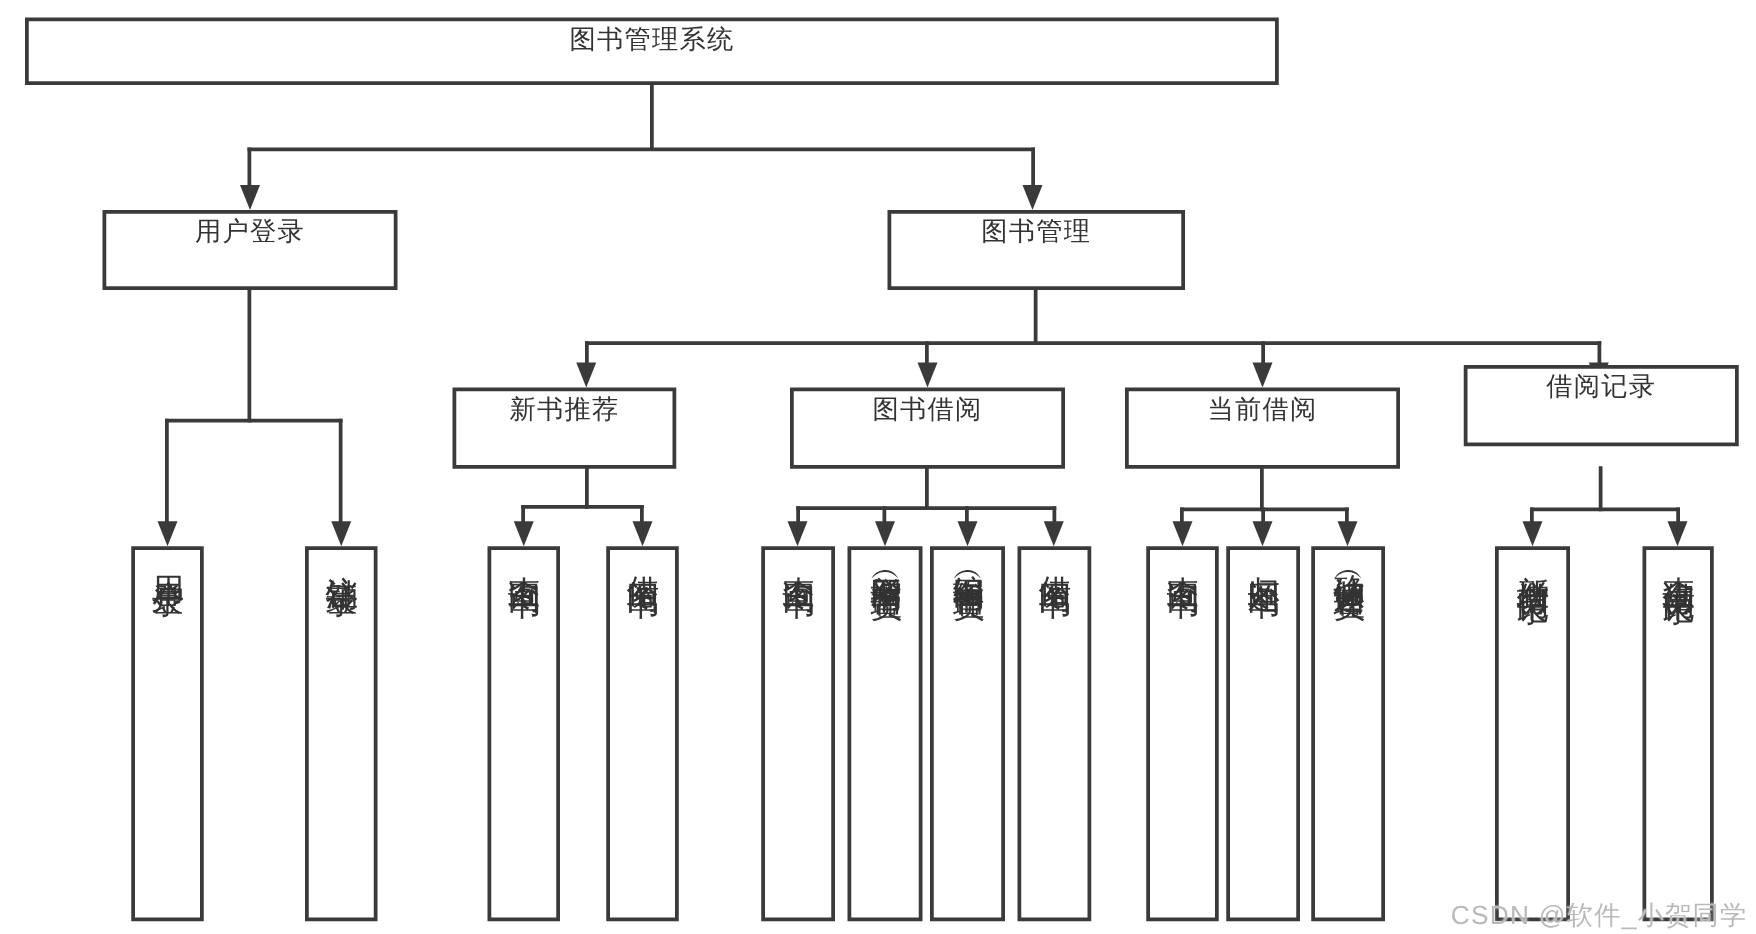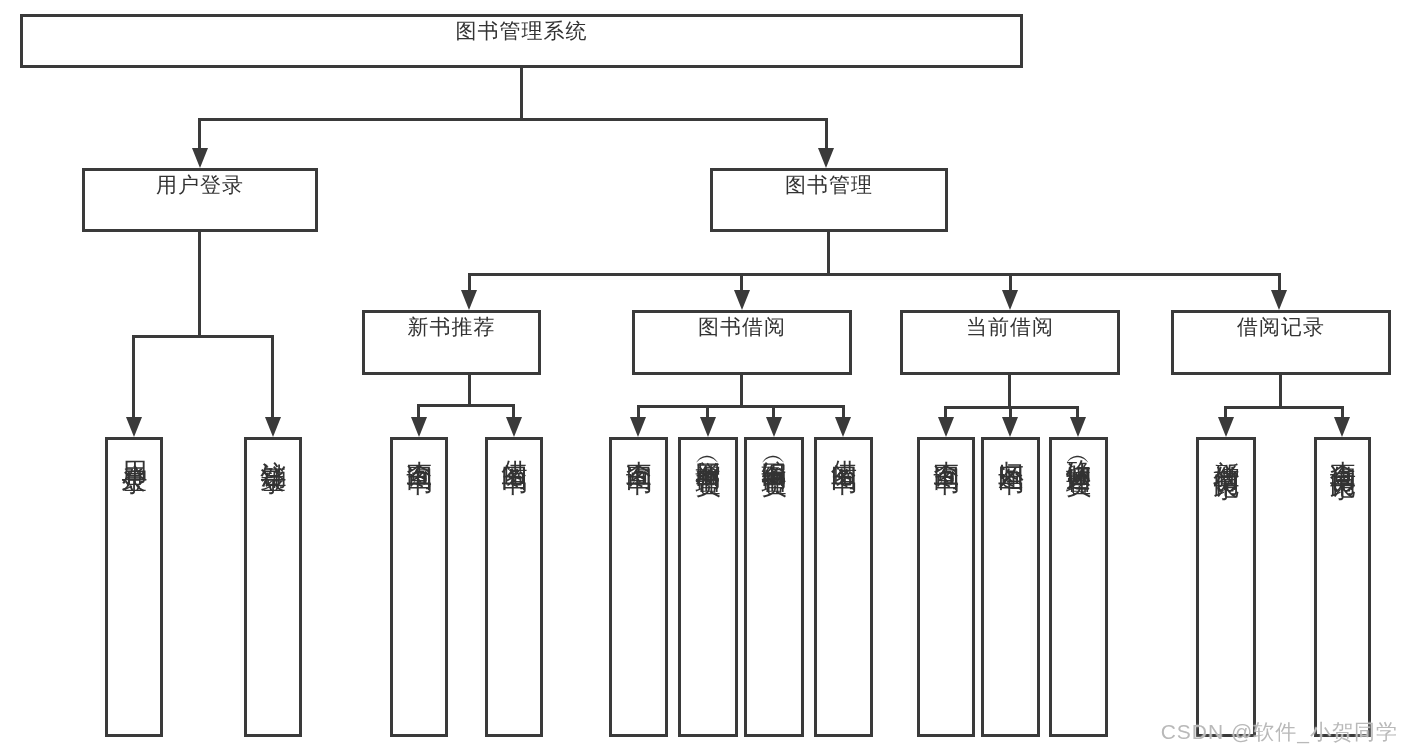--- a/index.html
+++ b/index.html
@@ -79,21 +79,21 @@
 
   <div class="box" style="left:362px;top:310px;width:179px;height:65px;">
     <span class="hlabel">新书推荐</span>
   </div>
   <div class="box" style="left:632px;top:310px;width:220px;height:65px;">
     <span class="hlabel">图书借阅</span>
   </div>
   <div class="box" style="left:900px;top:310px;width:220px;height:65px;">
     <span class="hlabel">当前借阅</span>
   </div>
-  <div class="box" style="left:1171px;top:310px;width:220px;height:65px;">
+  <div class="box" style="left:1171px;top:292px;width:220px;height:65px;">
     <span class="hlabel">借阅记录</span>
   </div>
 
   <div class="vline" style="left:468px;top:373px;height:34px;"></div>
   <div class="funnel" style="left:417px;top:404px;width:98px;height:15px;"></div>
   <div class="arr" style="left:411px;top:417px;"></div>
   <div class="arr" style="left:506px;top:417px;"></div>
 
   <div class="vline" style="left:740px;top:373px;height:35px;"></div>
   <div class="funnel" style="left:637px;top:405px;width:208px;height:14px;"></div>

